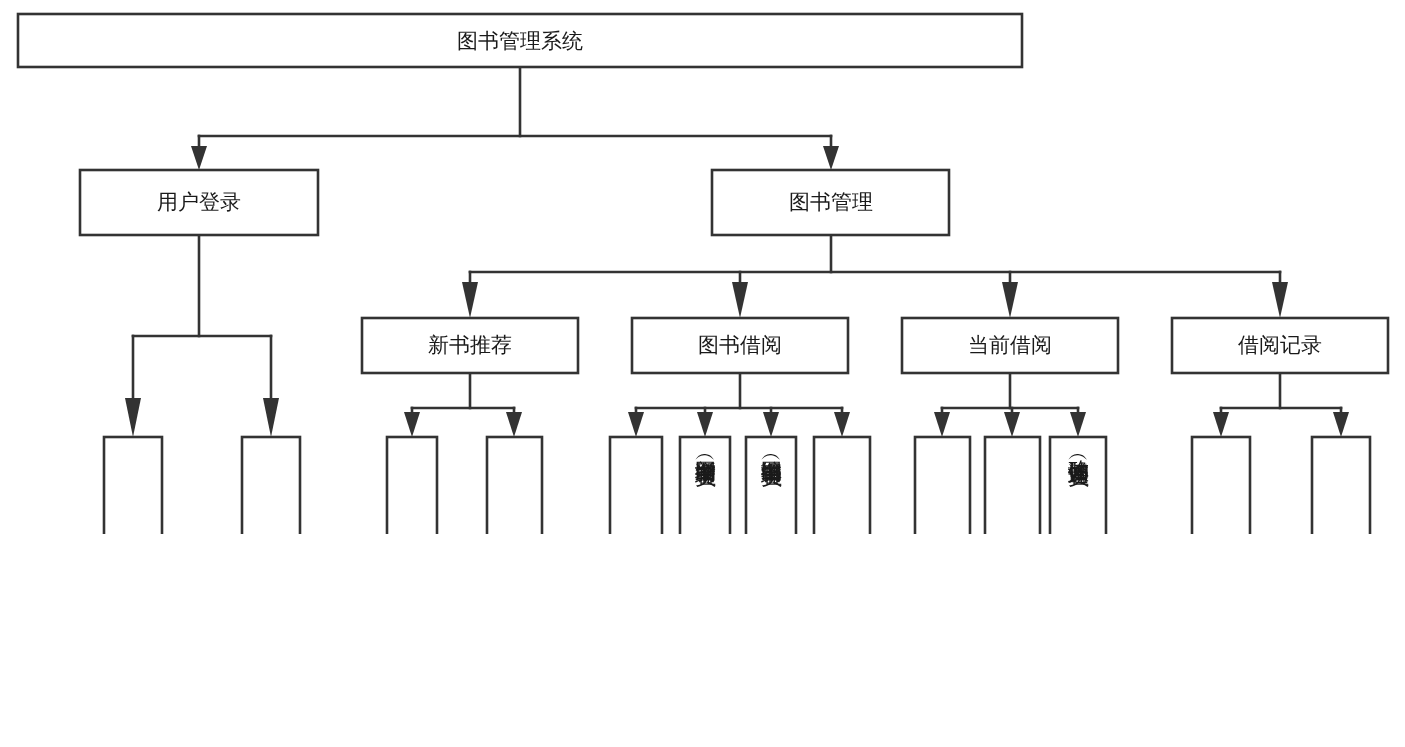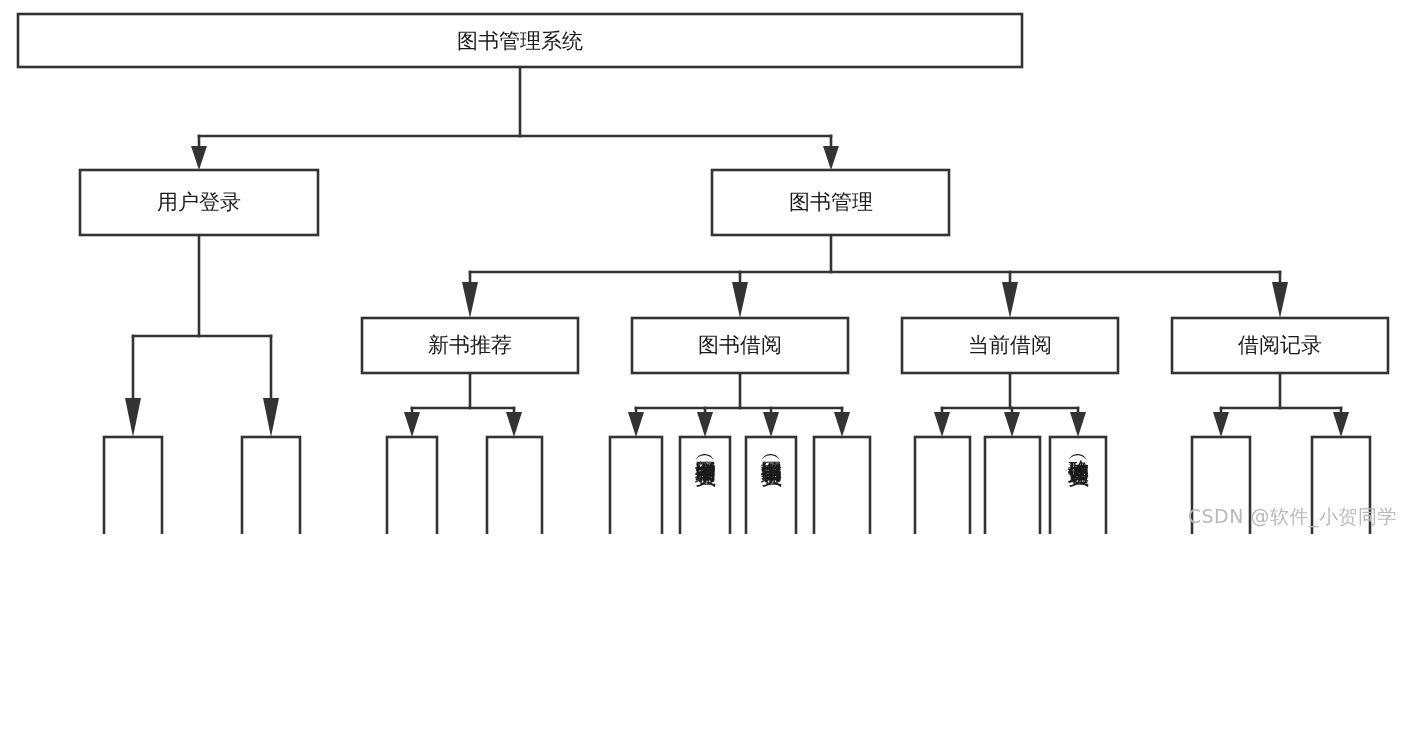--- a/index.html
+++ b/index.html
@@ -241,15 +241,14 @@
   <div class="leaf-cell" style="left:1050px; top:437px; width:56px; height:298px; align-items:flex-start;">
     <span class="node-label-v" style="position:static; margin-top:6px;">确认归还（管理员）</span>
   </div>
   <div class="leaf-cell" style="left:1192px; top:437px; width:58px; height:298px;">
     <span class="node-label-v" style="position:static;">新增借阅记录</span>
   </div>
   <div class="leaf-cell" style="left:1312px; top:437px; width:58px; height:298px;">
     <span class="node-label-v" style="position:static;">查询借阅记录</span>
   </div>
 
-  <div class="watermark">CSDN @软件_小贺同学</div>
 
 </div>
 
 </body></html>

